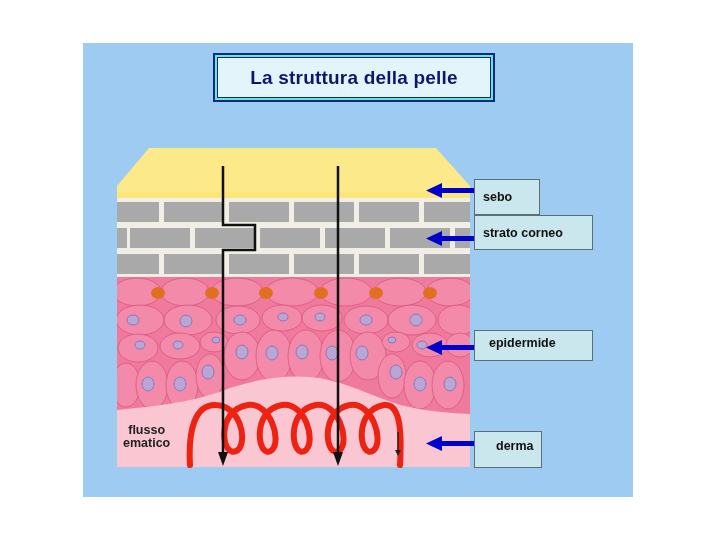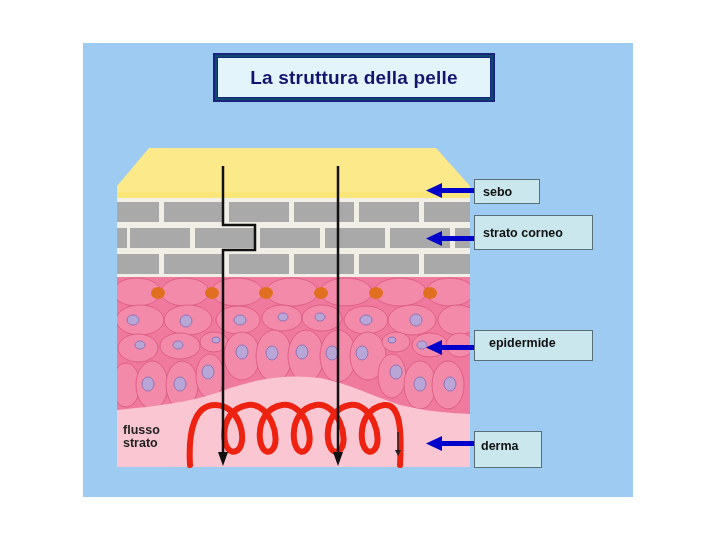--- a/index.html
+++ b/index.html
@@ -1,24 +1,24 @@
 <!DOCTYPE html>
 <html><head>
 <meta charset="utf-8">
 <style>
   html,body{margin:0;padding:0;background:#ffffff;}
   body{width:720px;height:540px;position:relative;overflow:hidden;font-family:"Liberation Sans",sans-serif;}
   .panel{position:absolute;left:83px;top:43px;width:550px;height:454px;background:#9ecbf1;}
   .title-box{position:absolute;left:213px;top:53px;width:282px;height:49px;background:#1a237e;box-sizing:border-box;padding:2px;}
-  .title-inner1{width:100%;height:100%;background:#0c4a6e;box-sizing:border-box;padding:2px;}
+  .title-inner1{width:100%;height:100%;background:#5eead4;box-sizing:border-box;padding:2px;}
   .title-inner2{width:100%;height:100%;border:1.5px solid #1a237e;box-sizing:border-box;display:flex;align-items:center;justify-content:center;background:#e3f5fb;}
   .title-text{font-family:"Liberation Sans",sans-serif;font-weight:bold;font-size:19px;color:#14146e;letter-spacing:0.2px;}
   svg.skin{position:absolute;left:0;top:0;}
   .label-box{position:absolute;background:#c9e7ec;border:1px solid #5a6e78;box-sizing:border-box;font-weight:bold;font-size:12.5px;color:#111;display:flex;align-items:center;padding-left:8px;}
-  .flusso{position:absolute;left:123px;top:424px;font-weight:bold;font-size:12.5px;line-height:13px;color:#222;text-align:left;}
+  .flusso{position:absolute;left:123px;top:424px;font-weight:bold;font-size:12.5px;line-height:13px;color:#222;text-align:center;}
 </style>
 </head>
 <body>
 
 <div class="panel"></div>
 
 <div class="title-box">
   <div class="title-inner1">
     <div class="title-inner2">
       <span class="title-text">La struttura della pelle</span>
@@ -160,29 +160,29 @@
     <polygon points="426,190.5 442,183 442,198"></polygon>
     <rect x="440" y="236" width="34" height="5"></rect>
     <polygon points="426,238.5 442,231 442,246"></polygon>
     <rect x="440" y="345" width="34" height="5"></rect>
     <polygon points="426,347.5 442,340 442,355"></polygon>
     <rect x="440" y="441" width="34" height="5"></rect>
     <polygon points="426,443.5 442,436 442,451"></polygon>
   </g>
 </svg>
 
-<div class="label-box" style="left:474px;top:179px;width:66px;height:25px;">
+<div class="label-box" style="left:474px;top:179px;width:66px;height:36px;">
   <span>sebo</span>
 </div>
 <div class="label-box" style="left:474px;top:215px;width:119px;height:35px;">
   <span>strato corneo</span>
 </div>
 <div class="label-box" style="left:474px;top:330px;width:119px;height:31px;padding-left:14px;align-items:flex-start;padding-top:5px;">
   <span>epidermide</span>
 </div>
-<div class="label-box" style="left:474px;top:431px;width:68px;height:37px;align-items:flex-start;padding-top:7px;padding-left:6px;">
+<div class="label-box" style="left:474px;top:431px;width:68px;height:37px;align-items:flex-start;padding-top:7px;padding-left:21px;">
   <span>derma</span>
 </div>
 
 <div class="flusso">
   <div>flusso</div>
-  <div>strato</div>
+  <div>ematico</div>
 </div>
 
 </body></html>

